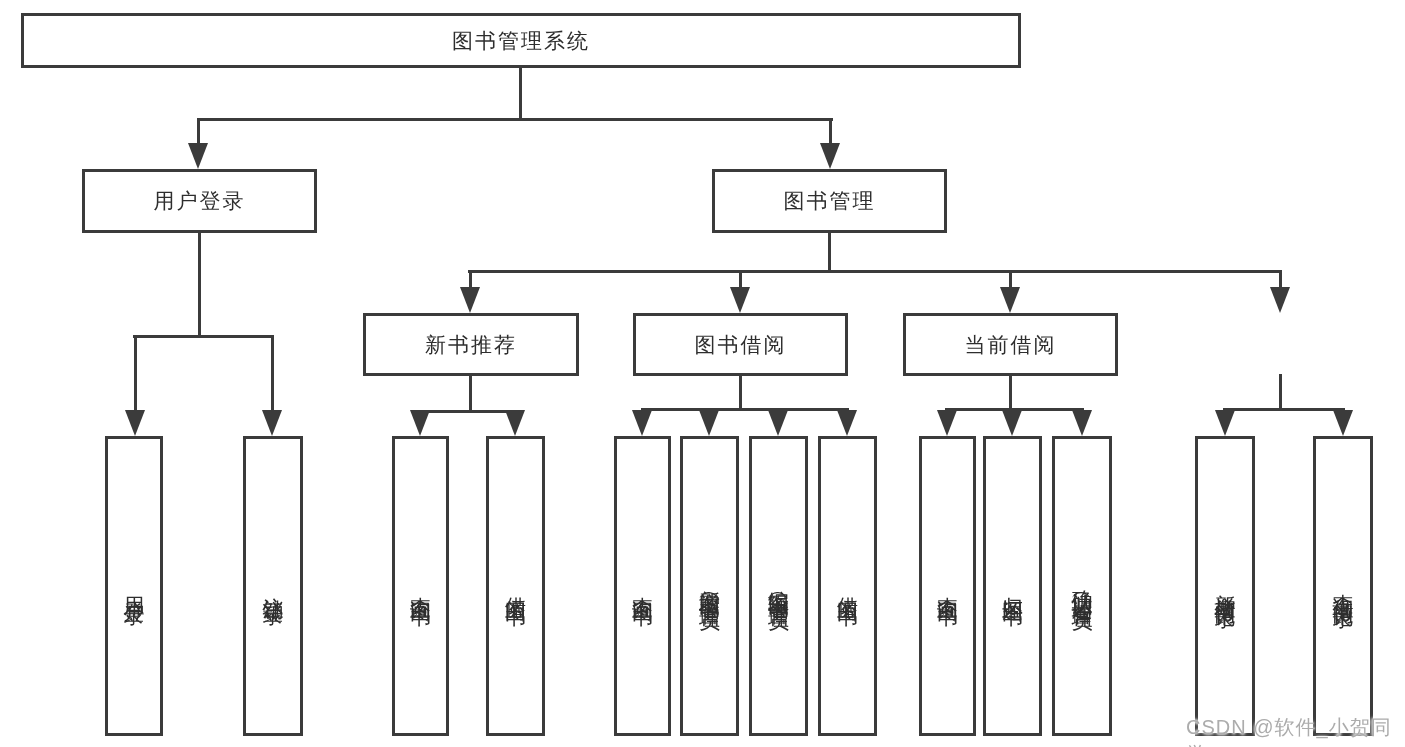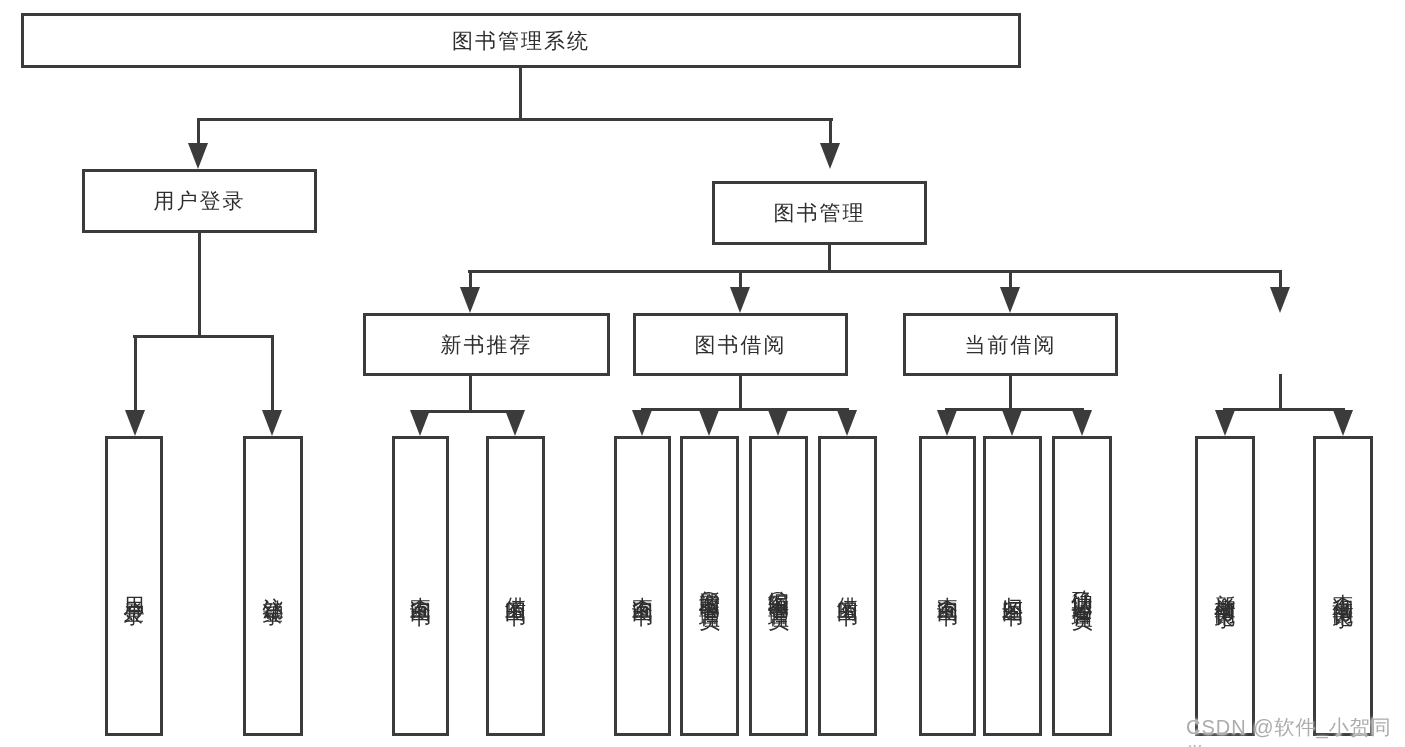--- a/index.html
+++ b/index.html
@@ -44,41 +44,41 @@
   <div class="node" style="left:21px;top:13px;width:1000px;height:55px">图书管理系统</div>
 
   <div class="ln" style="left:519px;top:66px;width:3px;height:54px"></div>
   <div class="ln" style="left:197px;top:118px;width:636px;height:3px"></div>
   <div class="ln" style="left:197px;top:118px;width:3px;height:28px"></div>
   <div class="ar" style="left:188px;top:143px"></div>
   <div class="ln" style="left:829px;top:118px;width:3px;height:28px"></div>
   <div class="ar" style="left:820px;top:143px"></div>
 
   <div class="node" style="left:82px;top:169px;width:235px;height:64px">用户登录</div>
-  <div class="node" style="left:712px;top:181px;width:215px;height:64px">图书管理</div>
+  <div class="node" style="left:712px;top:169px;width:235px;height:64px">图书管理</div>
 
   <div class="ln" style="left:198px;top:231px;width:3px;height:106px"></div>
   <div class="ln" style="left:133px;top:335px;width:141px;height:3px"></div>
   <div class="ln" style="left:134px;top:335px;width:3px;height:78px"></div>
   <div class="ar" style="left:125px;top:410px"></div>
   <div class="ln" style="left:271px;top:335px;width:3px;height:78px"></div>
   <div class="ar" style="left:262px;top:410px"></div>
 
   <div class="ln" style="left:828px;top:231px;width:3px;height:41px"></div>
   <div class="ln" style="left:468px;top:270px;width:814px;height:3px"></div>
   <div class="ln" style="left:469px;top:270px;width:3px;height:20px"></div>
   <div class="ar" style="left:460px;top:287px"></div>
   <div class="ln" style="left:739px;top:270px;width:3px;height:20px"></div>
   <div class="ar" style="left:730px;top:287px"></div>
   <div class="ln" style="left:1009px;top:270px;width:3px;height:20px"></div>
   <div class="ar" style="left:1000px;top:287px"></div>
   <div class="ln" style="left:1279px;top:270px;width:3px;height:20px"></div>
   <div class="ar" style="left:1270px;top:287px"></div>
 
-  <div class="node" style="left:363px;top:313px;width:247px;height:63px">新书推荐</div>
+  <div class="node" style="left:363px;top:313px;width:216px;height:63px">新书推荐</div>
   <div class="node" style="left:903px;top:313px;width:215px;height:63px">当前借阅</div>
   <div class="node" style="left:633px;top:313px;width:215px;height:63px">图书借阅</div>
 
   <div class="ln" style="left:469px;top:374px;width:3px;height:38px"></div>
   <div class="ln" style="left:418px;top:410px;width:100px;height:3px"></div>
   <div class="ln" style="left:419px;top:410px;width:3px;height:8px"></div>
   <div class="ar" style="left:410px;top:410px"></div>
   <div class="ln" style="left:514px;top:410px;width:3px;height:8px"></div>
   <div class="ar" style="left:505px;top:410px"></div>
 

